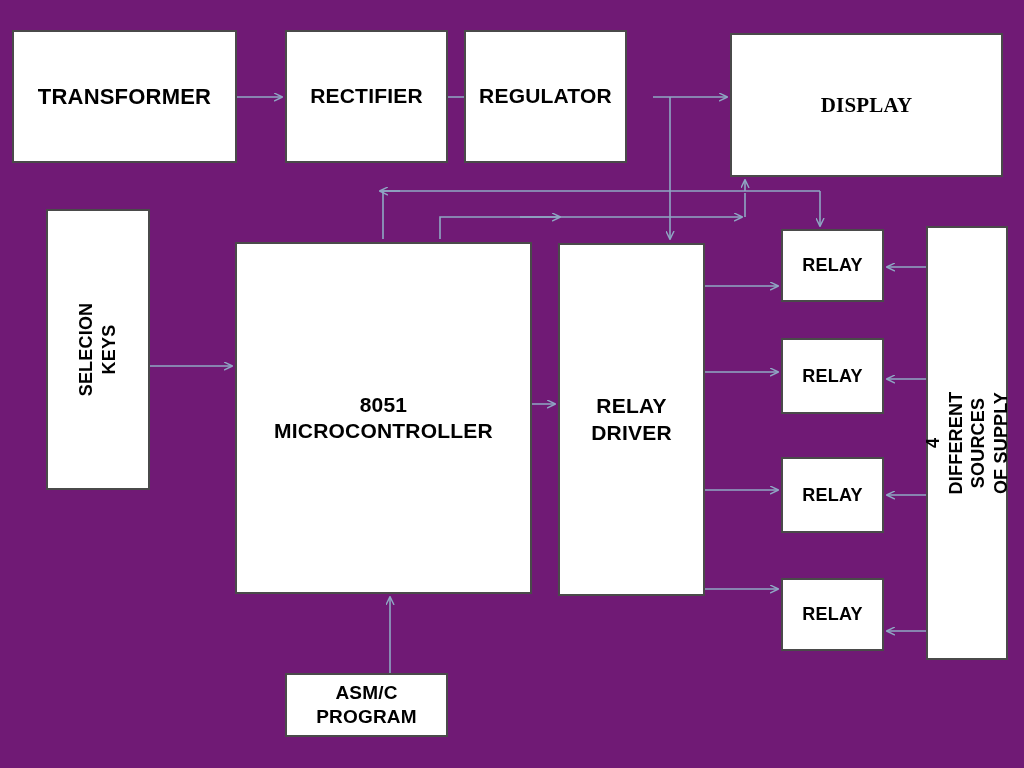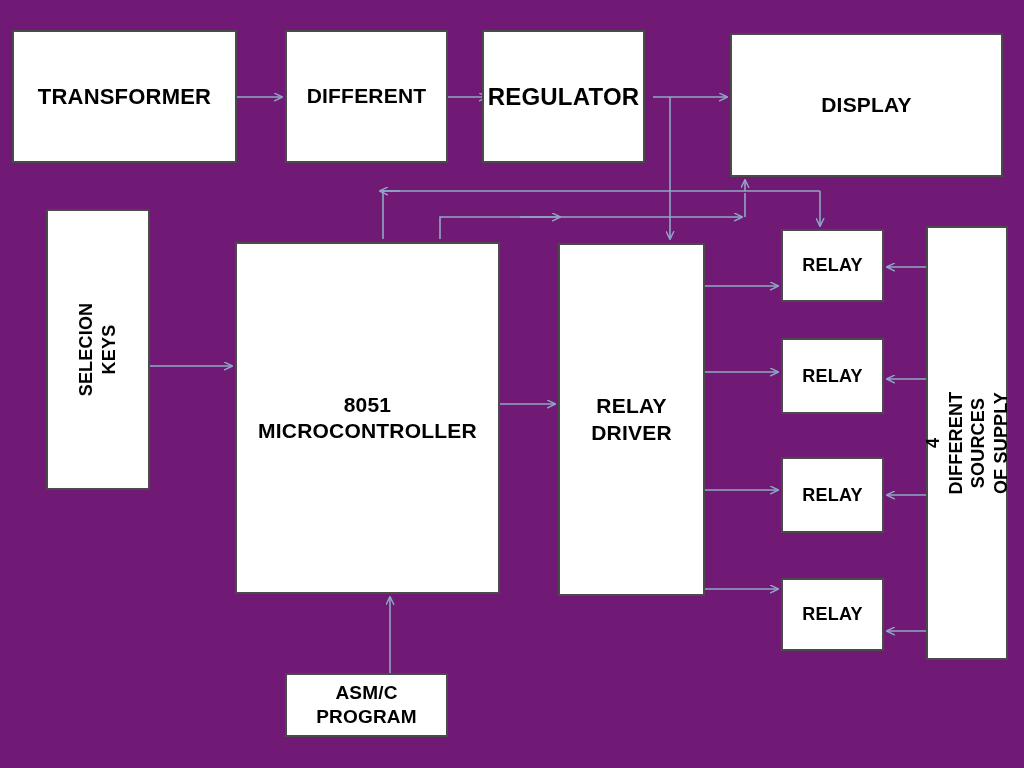--- a/index.html
+++ b/index.html
@@ -44,24 +44,24 @@
   .node-label {
     display: block;
     white-space: pre-line;
   }
   .vert-ccw .node-label {
     transform: rotate(-90deg);
     white-space: pre-line;
   }
   .n-transformer { left: 12px;  top: 30px;  width: 225px; height: 133px; font-size: 22px; }
   .n-rectifier   { left: 285px; top: 30px;  width: 163px; height: 133px; font-size: 21px; }
-  .n-regulator   { left: 482px; top: 30px;  width: 163px; height: 133px; font-size: 24px; }
-  .n-display     { left: 730px; top: 33px;  width: 273px; height: 144px; font-size: 21px; }
+  .n-regulator   { left: 464px; top: 30px;  width: 163px; height: 133px; font-size: 21px; }
+  .n-display     { left: 730px; top: 33px;  width: 273px; height: 144px; font-size: 21px; font-family: Liberation Serif, serif; }
   .n-keys        { left: 46px;  top: 209px; width: 104px; height: 281px; font-size: 18px; }
-  .n-mcu         { left: 235px; top: 242px; width: 265px; height: 352px; font-size: 21px; }
+  .n-mcu         { left: 235px; top: 242px; width: 297px; height: 352px; font-size: 21px; }
   .n-driver      { left: 558px; top: 243px; width: 147px; height: 353px; font-size: 21px; }
   .n-relay1      { left: 781px; top: 229px; width: 103px; height: 73px;  font-size: 18px; }
   .n-relay2      { left: 781px; top: 338px; width: 103px; height: 76px;  font-size: 18px; }
   .n-relay3      { left: 781px; top: 457px; width: 103px; height: 76px;  font-size: 18px; }
   .n-relay4      { left: 781px; top: 578px; width: 103px; height: 73px;  font-size: 18px; }
   .n-supply      { left: 926px; top: 226px; width: 82px;  height: 434px; font-size: 18px; }
   .n-program     { left: 285px; top: 673px; width: 163px; height: 64px;  font-size: 19px; }
 </style>
 </head>
 <body>
@@ -102,21 +102,21 @@
       <path d="M745,217 L745,193"></path>
 
     </g>
   </svg>
 
   <div class="node n-transformer">
     <span class="node-label">TRANSFORMER</span>
   </div>
 
   <div class="node n-rectifier">
-    <span class="node-label">DIFFERENT</span>
+    <span class="node-label">RECTIFIER</span>
   </div>
 
   <div class="node n-regulator">
     <span class="node-label">REGULATOR</span>
   </div>
 
   <div class="node n-display">
     <span class="node-label">DISPLAY</span>
   </div>
 

